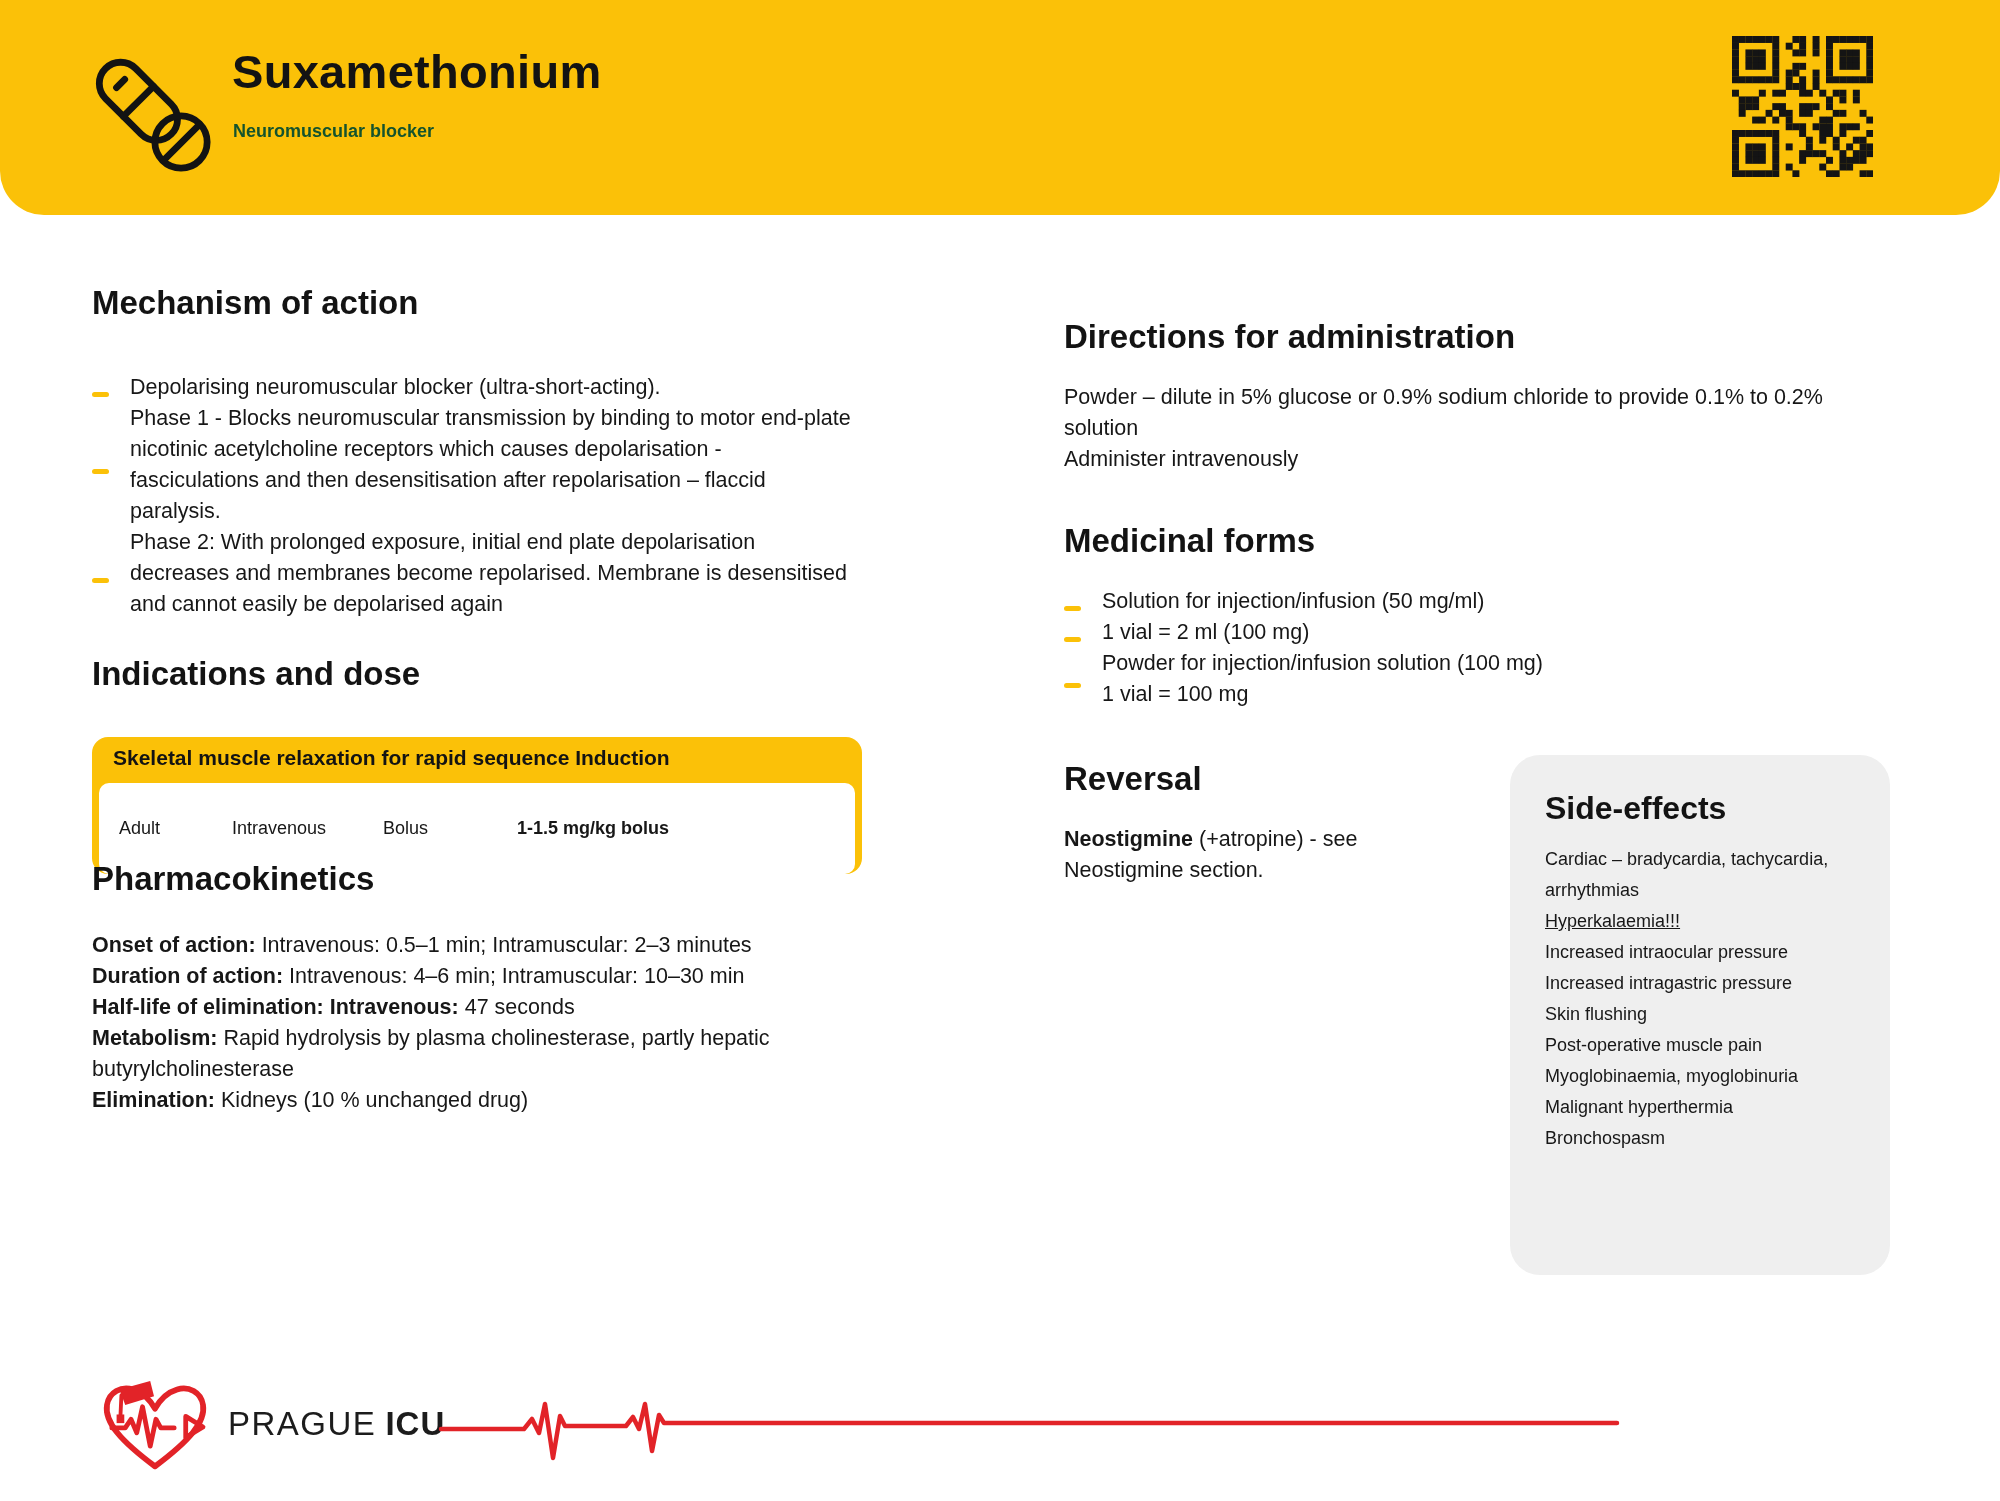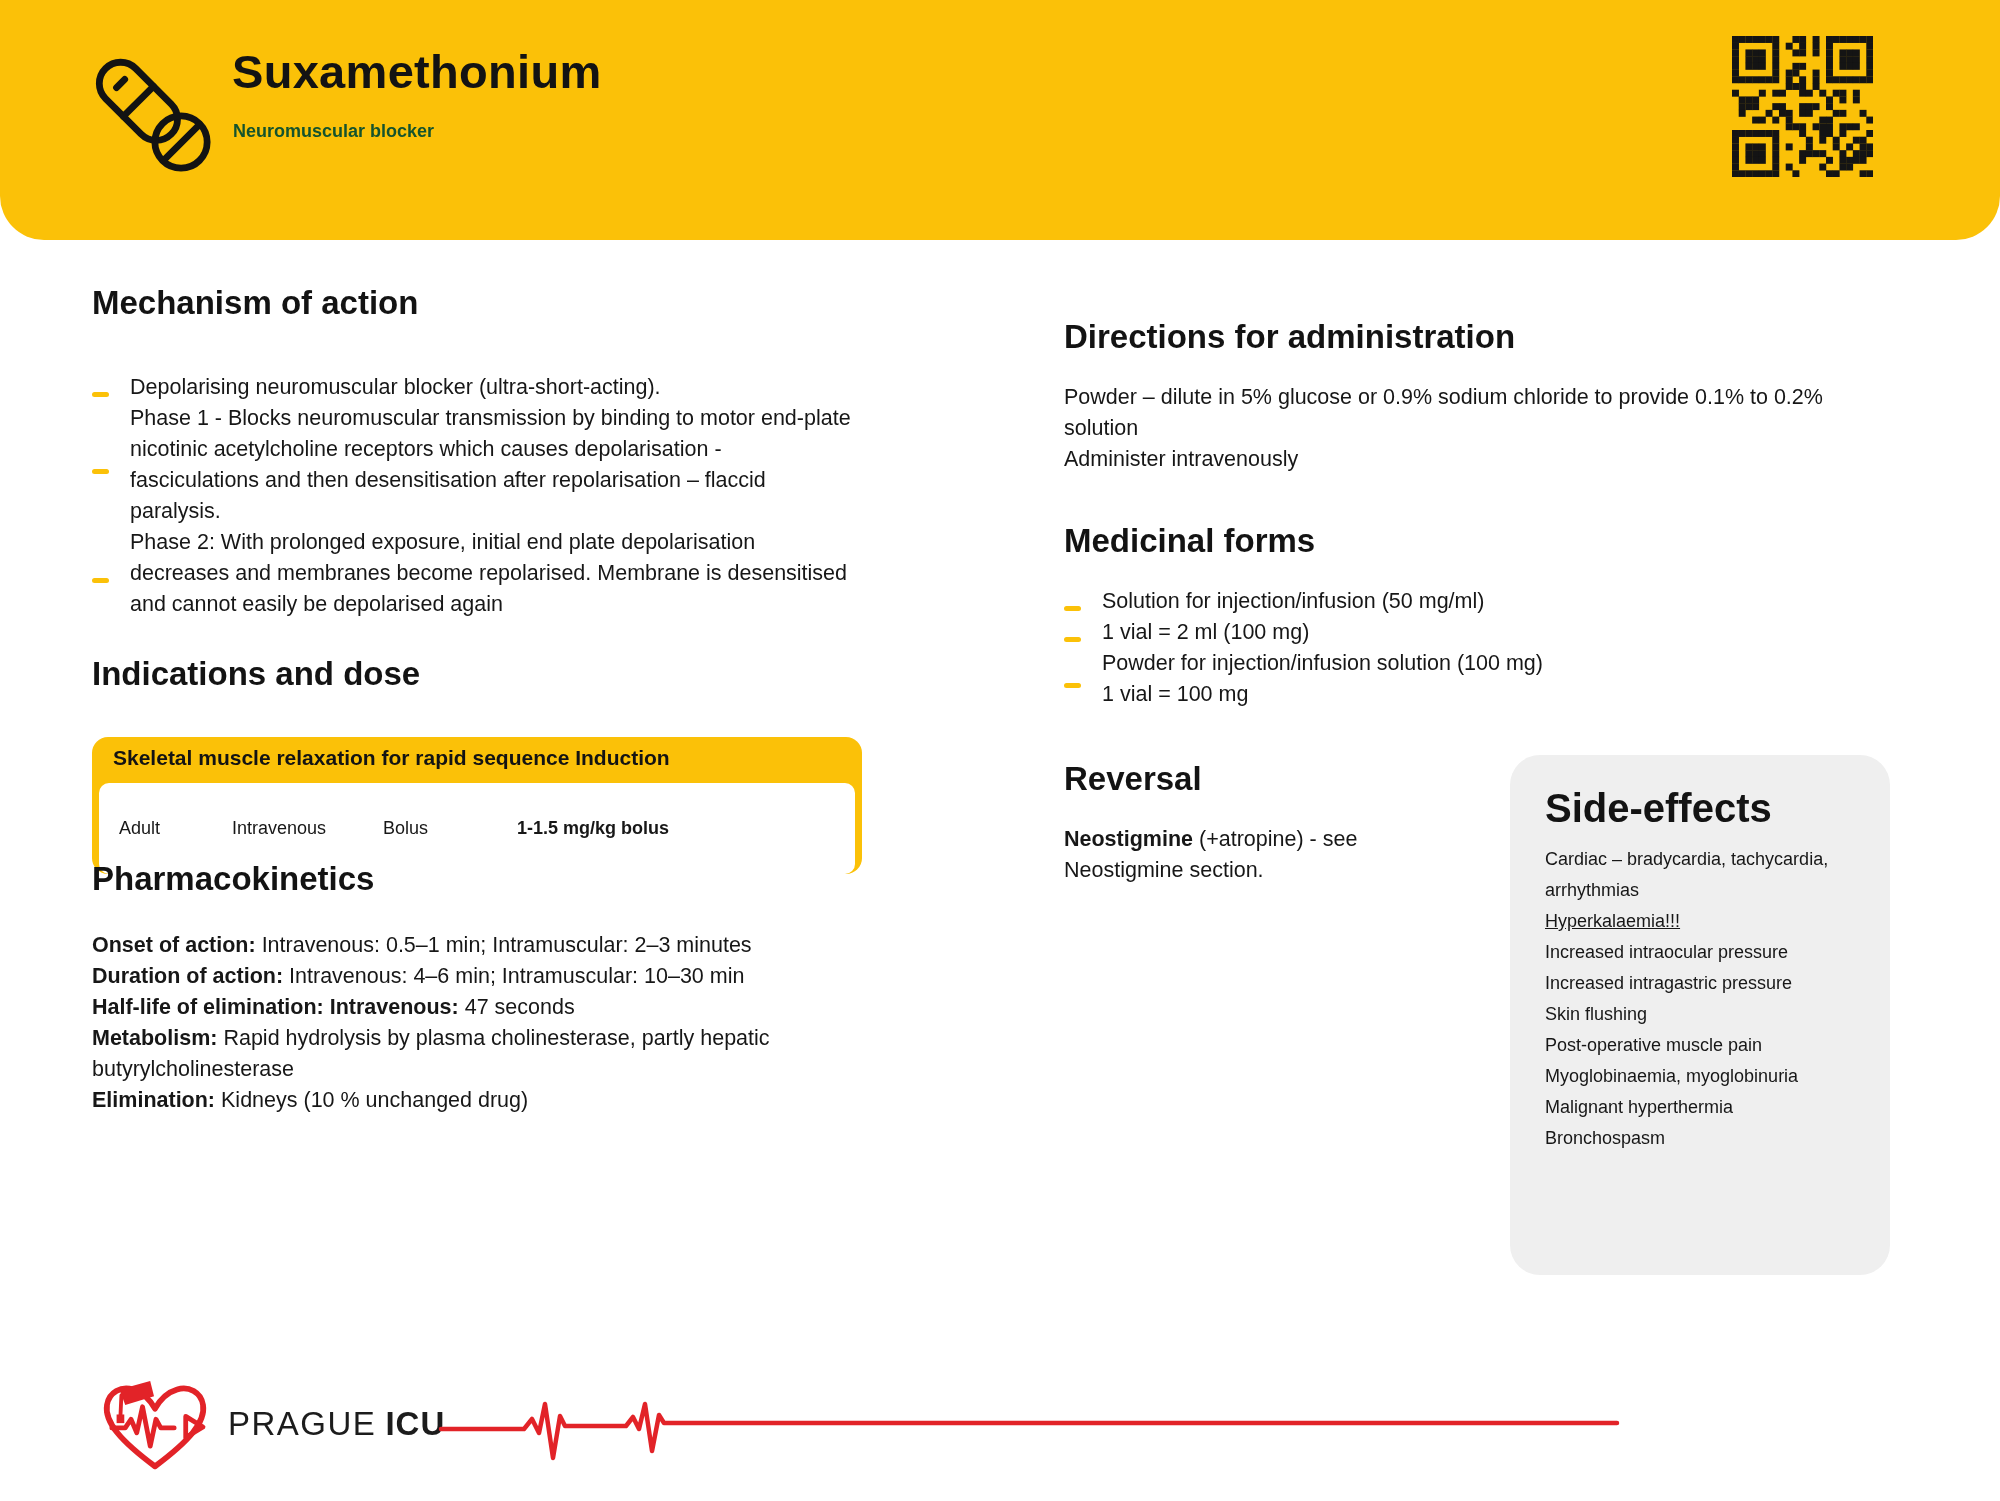--- a/index.html
+++ b/index.html
@@ -13,21 +13,21 @@
   body{
     width:2000px;height:1501px;position:relative;overflow:hidden;
     background:#ffffff;color:var(--ink);
     font-family:"Liberation Sans", sans-serif;
     font-size:21.5px;line-height:31px;
   }
   h1,h2,p,ul{margin:0;padding:0;}
 
   
   .band{
-    position:absolute;left:0;top:0;width:2000px;height:240px;
+    position:absolute;left:0;top:0;width:2000px;height:215px;
     background:var(--accent);
     border-radius:0 0 44px 44px;
   }
   .pill{position:absolute;left:90px;top:48px;width:122px;height:128px;}
   .title{
     position:absolute;left:232px;top:44px;
     font-size:47px;font-weight:800;line-height:56px;letter-spacing:.3px;color:#131313;
   }
   .subtitle{
     position:absolute;left:233px;top:116px;
@@ -71,21 +71,21 @@
 
   
   .dir-lines p{white-space:normal;}
 
   
   #side-effects{
     position:absolute;left:1510px;top:755px;width:380px;height:520px;
     background:var(--gray);border-radius:30px;
     padding:34px 0 0 35px;
   }
-  #side-effects h2{font-size:40px;font-weight:700;line-height:38px;margin-bottom:17px;color:#131313;}
+  #side-effects h2{font-size:32px;font-weight:700;line-height:38px;margin-bottom:17px;color:#131313;}
   .se-line{width:288px;font-size:18px;line-height:31px;}
   .se-underline{text-decoration:underline;}
 
   
   .heart-logo{position:absolute;left:92px;top:1378px;width:126px;height:96px;}
   .brand{position:absolute;left:228px;top:1404px;font-size:33px;line-height:40px;letter-spacing:1.5px;color:#1c1c1c;}
   .brand .b-light{font-weight:400;}
   .brand .b-bold{font-weight:800;margin-left:9px;letter-spacing:1px;}
   .ecg{position:absolute;left:438px;top:1385px;width:1182px;height:86px;}
   .url{position:absolute;left:1648px;top:1493px;font-size:18px;font-weight:700;color:#131313;}

